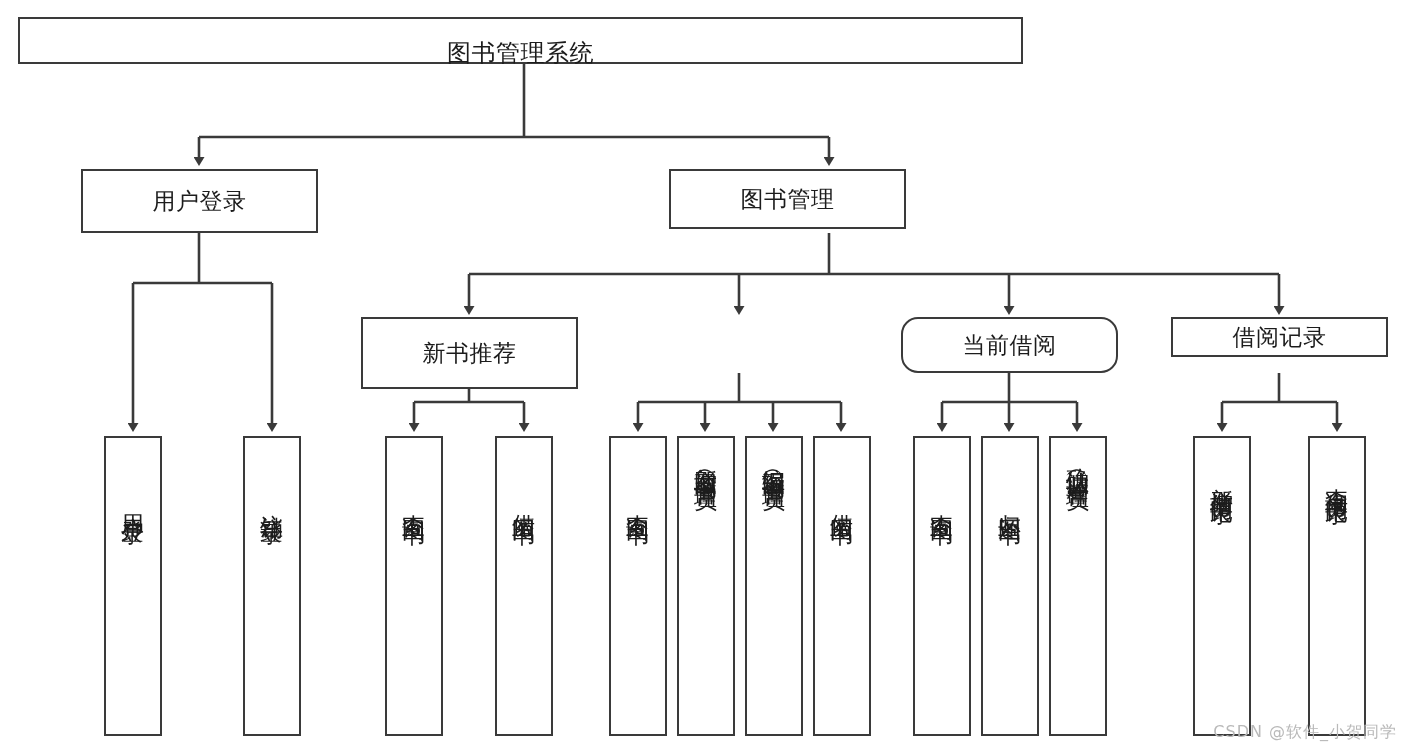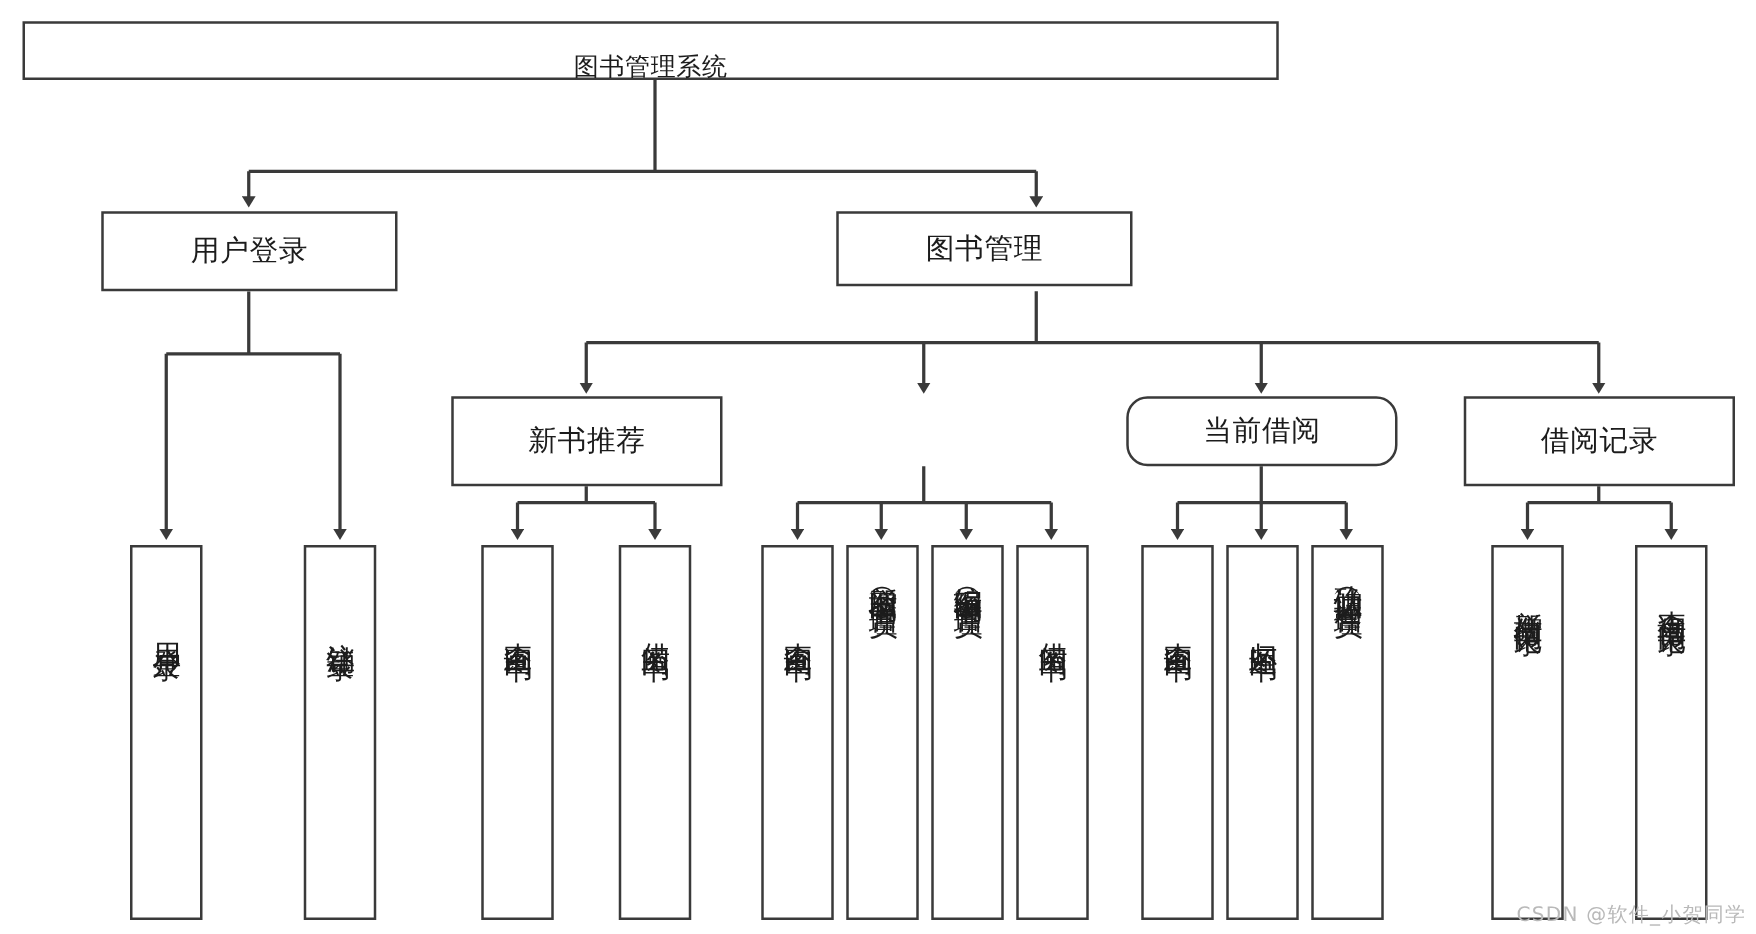--- a/index.html
+++ b/index.html
@@ -42,21 +42,21 @@
     text-align: center;
     line-height: 1.22;
     letter-spacing: 0.5px;
   }
   
   .node.h .node-label {
     writing-mode: horizontal-tb;
     font-size: 23px;
   }
   .node.root .node-label {
-    font-size: 20px;
+    font-size: 24px;
     margin-top: 26px;
   }
   
   .node.v {
     align-items: flex-start;
     justify-content: center;
     padding-top: 26px;
   }
   .node.v .node-label {
     writing-mode: vertical-rl;
@@ -143,21 +143,21 @@
   <div class="node h" style="left:669px; top:169px; width:237px; height:60px;">
     <span class="node-label">图书管理</span>
   </div>
 
   <div class="node h" style="left:361px; top:317px; width:217px; height:72px;">
     <span class="node-label">新书推荐</span>
   </div>
   <div class="node h" style="left:901px; top:317px; width:217px; height:56px;border-radius:17px;">
     <span class="node-label">当前借阅</span>
   </div>
-  <div class="node h" style="left:1171px; top:317px; width:217px; height:72px;">
+  <div class="node h" style="left:1171px; top:317px; width:217px; height:40px;">
     <span class="node-label">借阅记录</span>
   </div>
 
   <div class="node v" style="left:104px; top:436px; width:58px; height:300px; padding-top:58px;">
     <span class="node-label">用户登录</span>
   </div>
   <div class="node v" style="left:243px; top:436px; width:58px; height:300px; padding-top:58px;">
     <span class="node-label">注销登录</span>
   </div>
 

